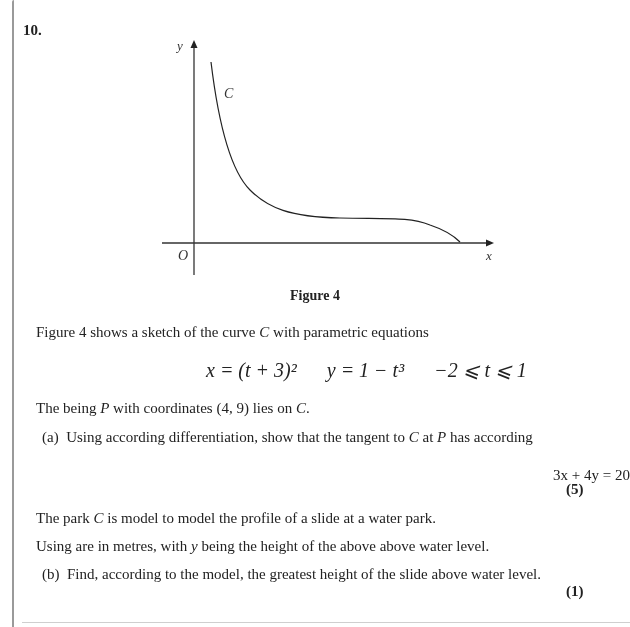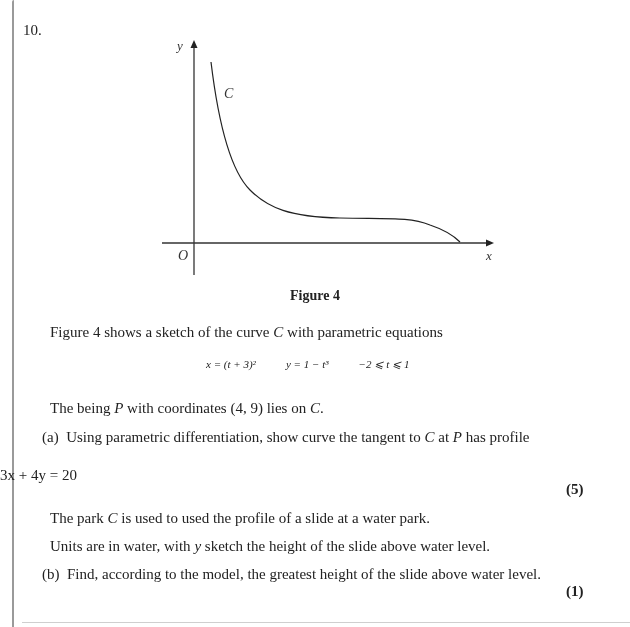--- a/index.html
+++ b/index.html
@@ -9,32 +9,32 @@
     }
     .left-border {
       position: absolute; left: 12px; top: 0; width: 2px; height: 627px;
       background: #9a9a9a; border-top-left-radius: 6px;
     }
     .bottom-rule {
       position: absolute; left: 22px; top: 622px; width: 608px; height: 1px;
       background: #cfcfcf;
     }
     .qnum {
-      position: absolute; left: 23px; top: 22px; font-weight: normal; font-size: 15px;
+      position: absolute; left: 23px; top: 22px; font-weight: bold; font-size: 15px;
     }
     .figure { position: absolute; left: 150px; top: 30px; }
     .fig-caption {
       position: absolute; left: 0; width: 630px; top: 288px; text-align: center;
       font-weight: bold; font-size: 14px;
     }
-    .para { position: absolute; left: 50px; font-size: 15px; white-space: nowrap; }
-    .center-eq { position: absolute; left: 0; width: 630px; text-align: left; font-size: 15px; }
+    .para { position: absolute; left: 36px; font-size: 15px; white-space: nowrap; }
+    .center-eq { position: absolute; left: 0; width: 630px; text-align: right; font-size: 15px; }
     .marks { position: absolute; left: 566px; font-weight: bold; font-size: 15px; }
     i, .it { font-style: italic; }
-    .eqrow { position: absolute; left: 206px; top: 358px; font-size: 11px; white-space: nowrap; }
+    .eqrow { position: absolute; left: 206px; top: 358px; font-size: 20px; white-space: nowrap; }
     .eqrow span.gap { display: inline-block; width: 30px; }
   </style>
 </head>
 <body>
 
 <div class="left-border"></div>
 
 <div class="qnum">10.</div>
 
 <div class="figure">
@@ -62,33 +62,33 @@
 
 <div class="eqrow">
   <span class="it">x = (t + 3)²</span><span class="gap"></span><span class="it">y = 1 − t³</span><span class="gap"></span><span class="it">−2 ⩽ t ⩽ 1</span>
 </div>
 
 <div class="para" style="top:400px;">
   <span>The being </span><i>P</i><span> with coordinates (4, 9) lies on </span><i>C</i><span>.</span>
 </div>
 
 <div class="para" style="top:429px; left:42px;">
-  <span>(a)</span>&nbsp;&nbsp;<span>Using parametric differentiation, show curve the tangent to </span><i>C</i><span> at </span><i>P</i><span> has profile</span>
+  <span>(a)</span>&nbsp;&nbsp;<span>Using according differentiation, show that the tangent to </span><i>C</i><span> at </span><i>P</i><span> has according</span>
 </div>
 
 <div class="center-eq" style="top:467px;">3x + 4y = 20</div>
 
 <div class="marks" style="top:481px;">(5)</div>
 
 <div class="para" style="top:510px;">
-  <span>The park </span><i>C</i><span> is used to used the profile of a slide at a water park.</span>
+  <span>The park </span><i>C</i><span> is model to model the profile of a slide at a water park.</span>
 </div>
 
 <div class="para" style="top:538px;">
-  <span>Units are in water, with </span><i>y</i><span> sketch the height of the slide above water level.</span>
+  <span>Using are in metres, with </span><i>y</i><span> being the height of the above above water level.</span>
 </div>
 
 <div class="para" style="top:566px; left:42px;text-align:center;">
   <span>(b)</span>&nbsp;&nbsp;<span>Find, according to the model, the greatest height of the slide above water level.</span>
 </div>
 
 <div class="marks" style="top:583px;">(1)</div>
 
 <div class="bottom-rule"></div>
 

